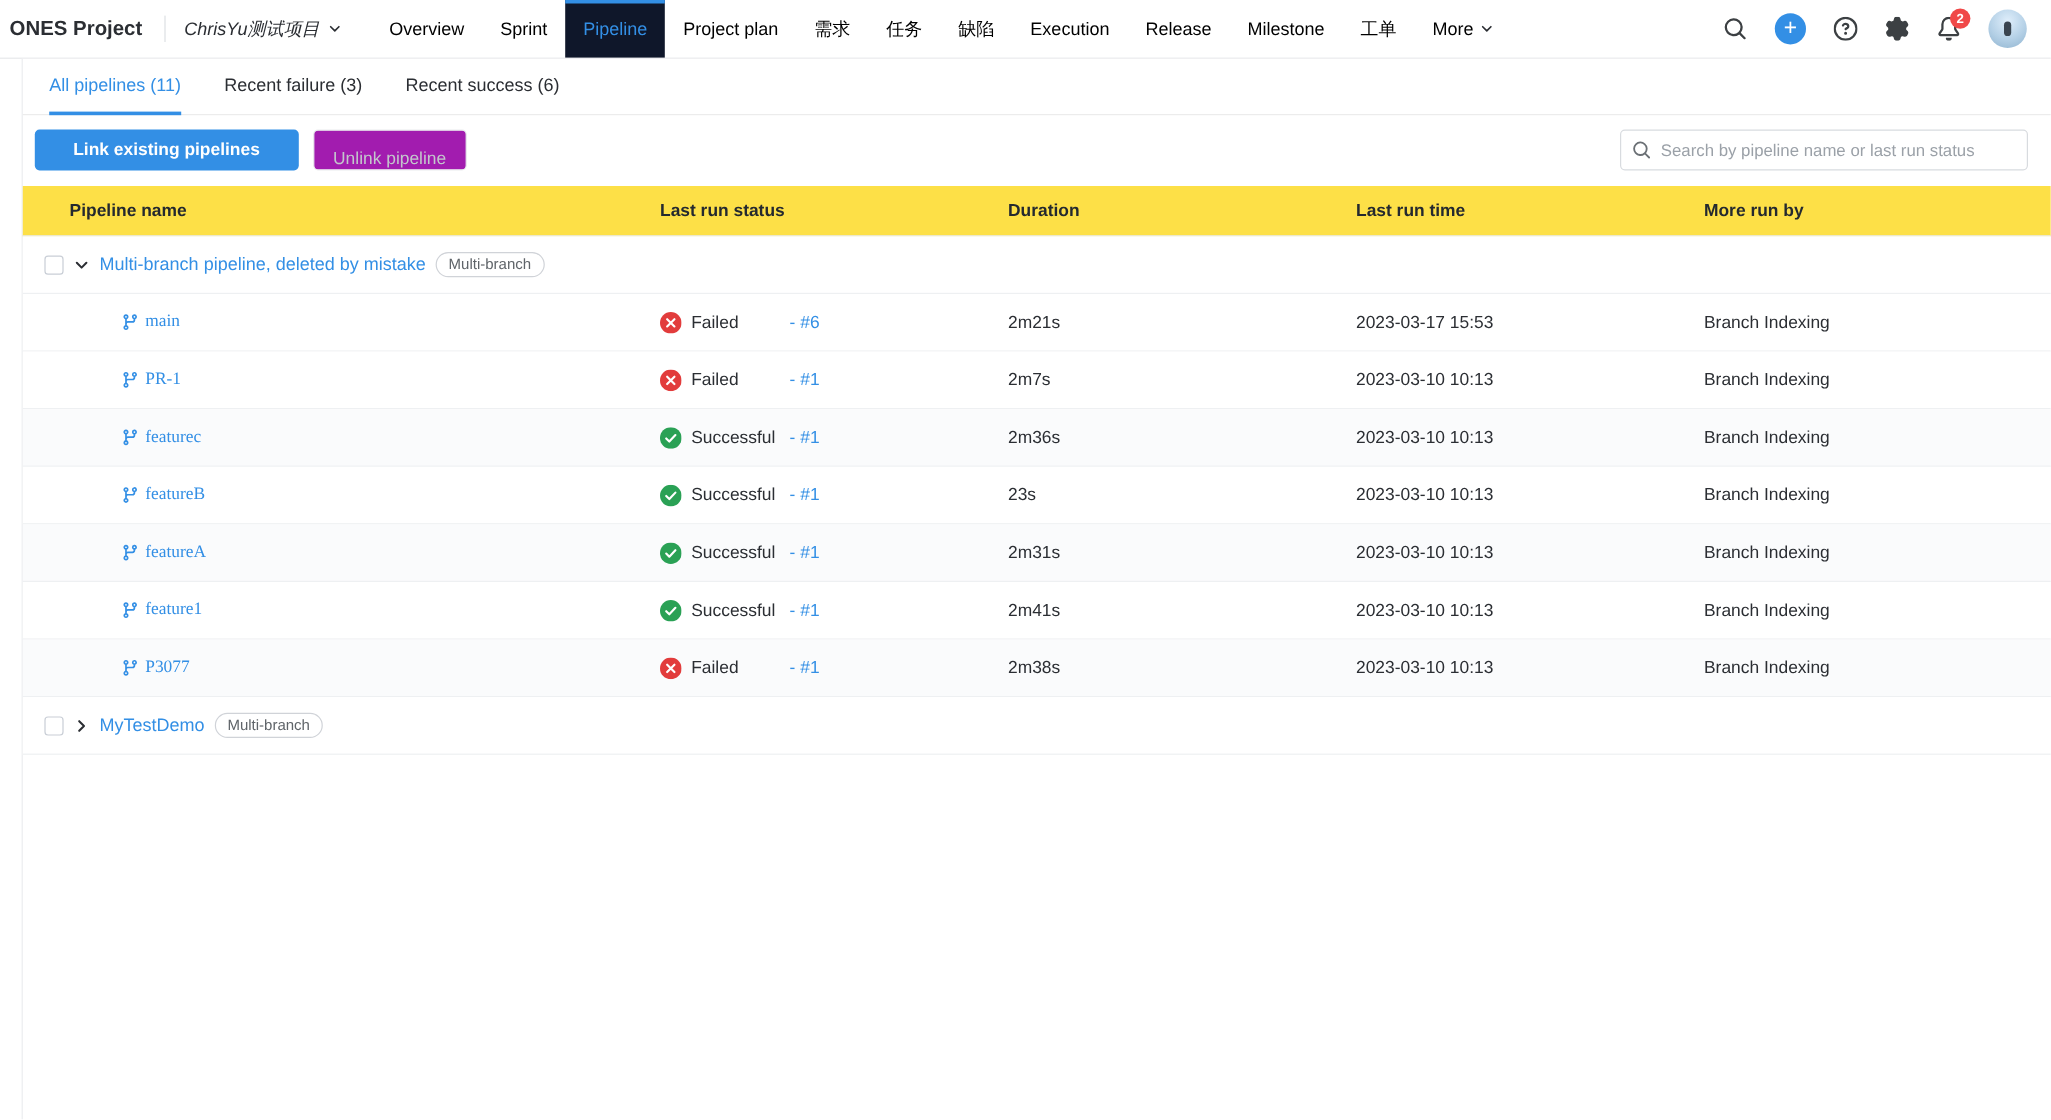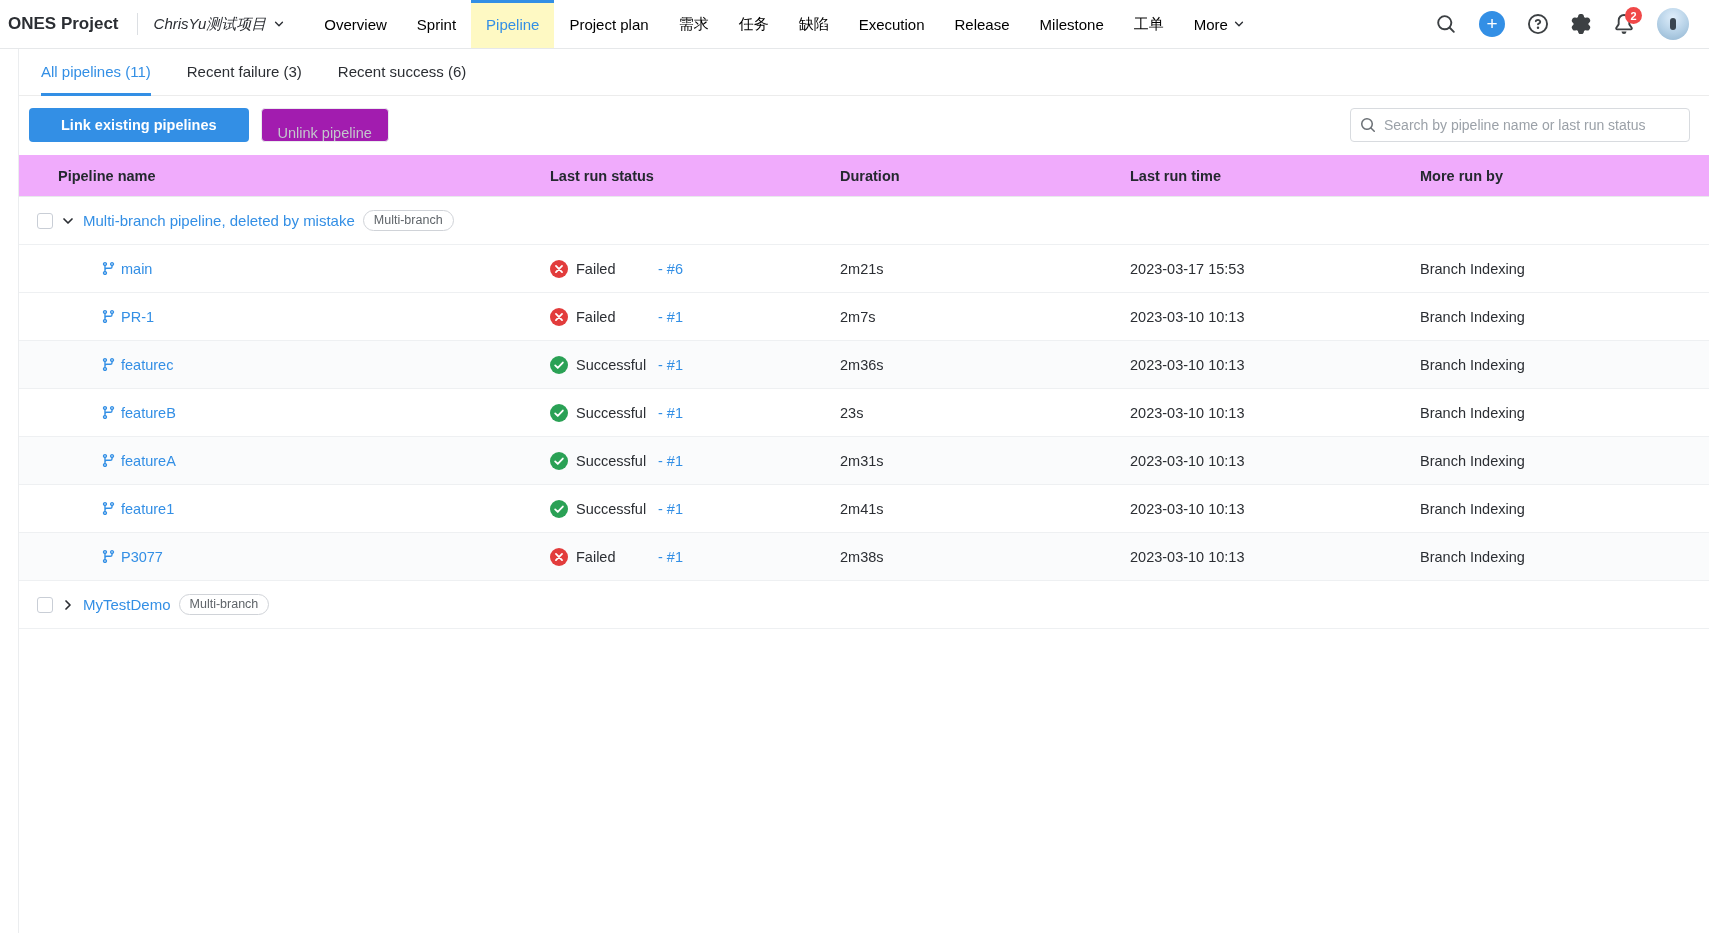--- a/index.html
+++ b/index.html
@@ -7,21 +7,21 @@
     font-family:"Liberation Sans", sans-serif; color:#303236; }
 
   
   .app-header { height:49px; display:flex; align-items:stretch;
     border-bottom:1px solid #e6e8ea; padding:0 20px 0 8px; background:#fff; }
   .app-title { font-size:17px; font-weight:700; color:#2b2e33; align-self:center; white-space:nowrap; cursor:pointer; }
   .hdr-divider { width:1px; height:22px; background:#dcdfe3; margin:0 16px 0 18px; align-self:center; }
   .project-switch { display:flex; align-items:center; gap:7px; font-size:15px; color:#2b2e33; cursor:pointer; white-space:nowrap;font-style:italic; }
   .nav { display:flex; margin-left:24px; }
   .nav-item { display:flex; align-items:center; gap:5px; padding:0 15px; font-size:15px; color:#000000; cursor:pointer; white-space:nowrap; }
-  .nav-item.active { color:#338fe5; background:#fef9c3; box-shadow:inset 0 3px 0 0 #338fe5; }
+  .nav-item.active { color:#338fe5; background:#0f172a; box-shadow:inset 0 3px 0 0 #338fe5; }
   .hdr-right { margin-left:auto; display:flex; align-items:center; gap:23px; }
   .icon-btn { display:flex; align-items:center; justify-content:center; cursor:pointer; }
   .icon-btn svg { width:20px; height:20px; }
   .plus-btn { width:26px; height:26px; border-radius:50%; background:#338fe5; color:#fff;
     display:flex; align-items:center; justify-content:center; font-size:19px; line-height:1; cursor:pointer; padding-bottom:1px; }
   .bell-wrap { position:relative; }
   .badge { position:absolute; top:-7px; right:-8px; min-width:17px; height:17px; border-radius:9px;
     background:#f04848; color:#fff; font-size:11px; font-weight:700; display:flex; align-items:center; justify-content:center; padding:0 4px; }
   .avatar { width:32px; height:32px; border-radius:50%; cursor:pointer;
     background:radial-gradient(circle at 50% 30%, #dfeefb 0%, #b4d0e6 55%, #8fb3cf 100%); position:relative; overflow:hidden; }
@@ -41,36 +41,36 @@
   .btn-disabled { background:#a21caf; color:#c3c7cc; border:1px solid #e9ebed; padding:16px 16px; margin-left:12px; cursor:not-allowed; }
   .search-wrap { margin-left:auto; position:relative; }
   .search-wrap svg { position:absolute; left:10px; top:9px; width:16px; height:16px; }
   .search-input { width:340px; height:34px; border:1px solid #d8dbdf; border-radius:4px;
     padding:0 10px 0 33px; font-size:14px; font-family:inherit; color:#333; outline:none; }
   .search-input::placeholder { color:#9ba1a8; }
 
   
   .trow { display:grid; grid-template-columns:513px 290px 290px 290px auto;
     align-items:center; padding-left:18px; }
-  .thead { height:42px; background:#f0abfc; border-bottom:1px solid #e8eaec;
+  .thead { height:42px; background:#fde047; border-bottom:1px solid #e8eaec;
     font-weight:700; font-size:14.5px; color:#24292f; }
   .thead .c-name { padding-left:21px; }
   .grow, .brow { height:48px; border-bottom:1px solid #eef0f2; font-size:14.5px; background:#fff; }
   .brow.alt { background:#fafbfc; }
 
   .group-cell { display:flex; align-items:center; gap:8px; }
   .checkbox { width:16px; height:16px; border:1px solid #c9ced6; border-radius:3px; background:#fff; cursor:pointer; flex:none; }
   .twirl { display:flex; cursor:pointer; }
   .twirl svg { width:14px; height:14px; }
   .group-link { color:#338fe5; font-size:15px; cursor:pointer; text-decoration:none; white-space:nowrap; }
   .pill { border:1px solid #d0d3d8; border-radius:11px; padding:2px 10px 3px; font-size:12.5px; color:#5f6469; white-space:nowrap; }
 
   .branch-cell { display:flex; align-items:center; gap:5px; padding-left:64px; }
   .branch-cell svg { width:15px; height:15px; flex:none; }
-  .branch-link { color:#338fe5; font-size:14.5px; cursor:pointer; text-decoration:none; }
+  .branch-link { color:#338fe5; font-size:14.5px; cursor:pointer; text-decoration:none;font-family:Liberation Serif, serif; }
 
   .status-cell { display:flex; align-items:center; }
   .status-cell svg { width:18px; height:18px; flex:none; }
   .status-label { margin-left:8px; width:82px; color:#2b2e33; }
   .run-link { color:#338fe5; cursor:pointer; text-decoration:none; font-size:14.5px; }
   .cell-plain { color:#2b2e33; }
 </style>
 </head>
 <body>
 

